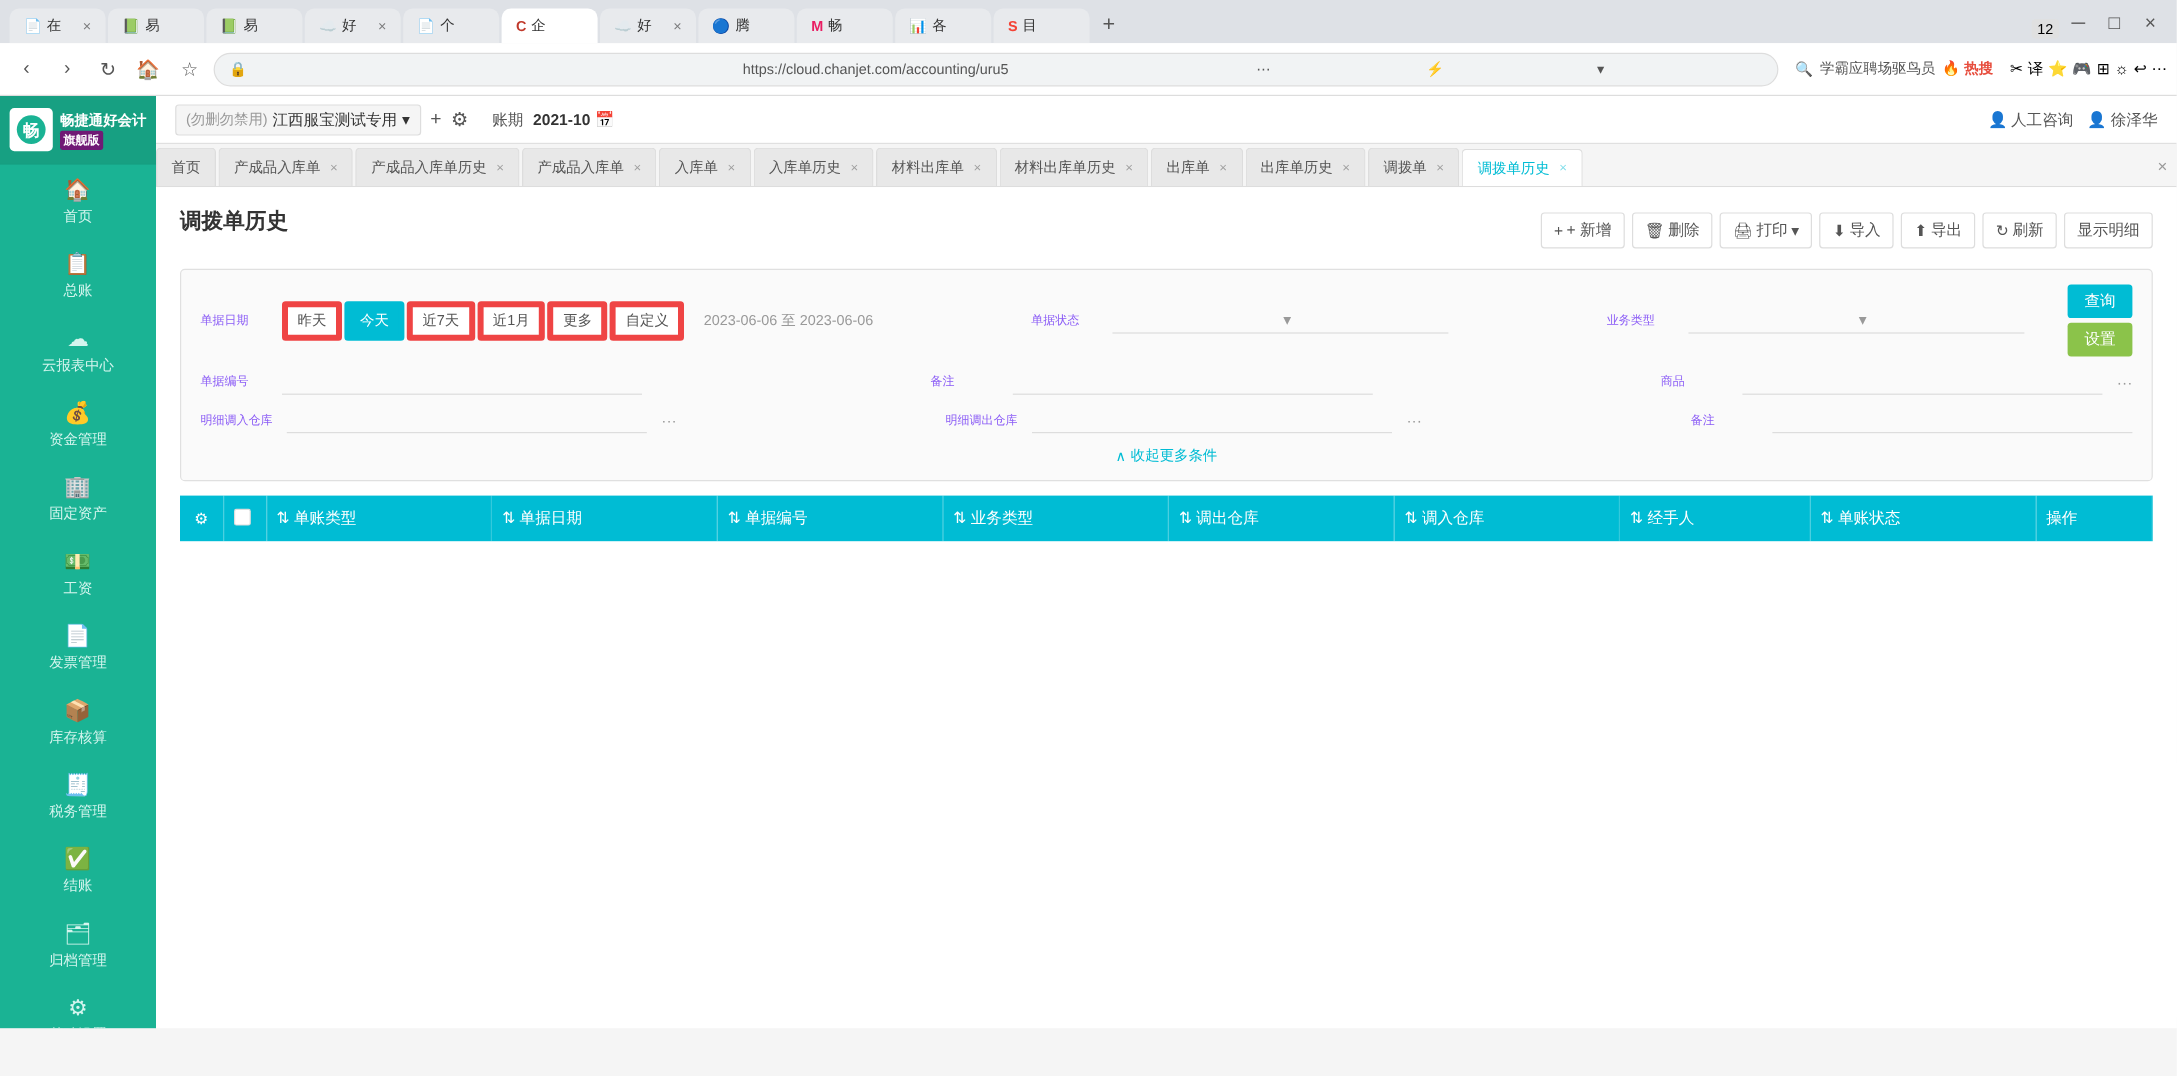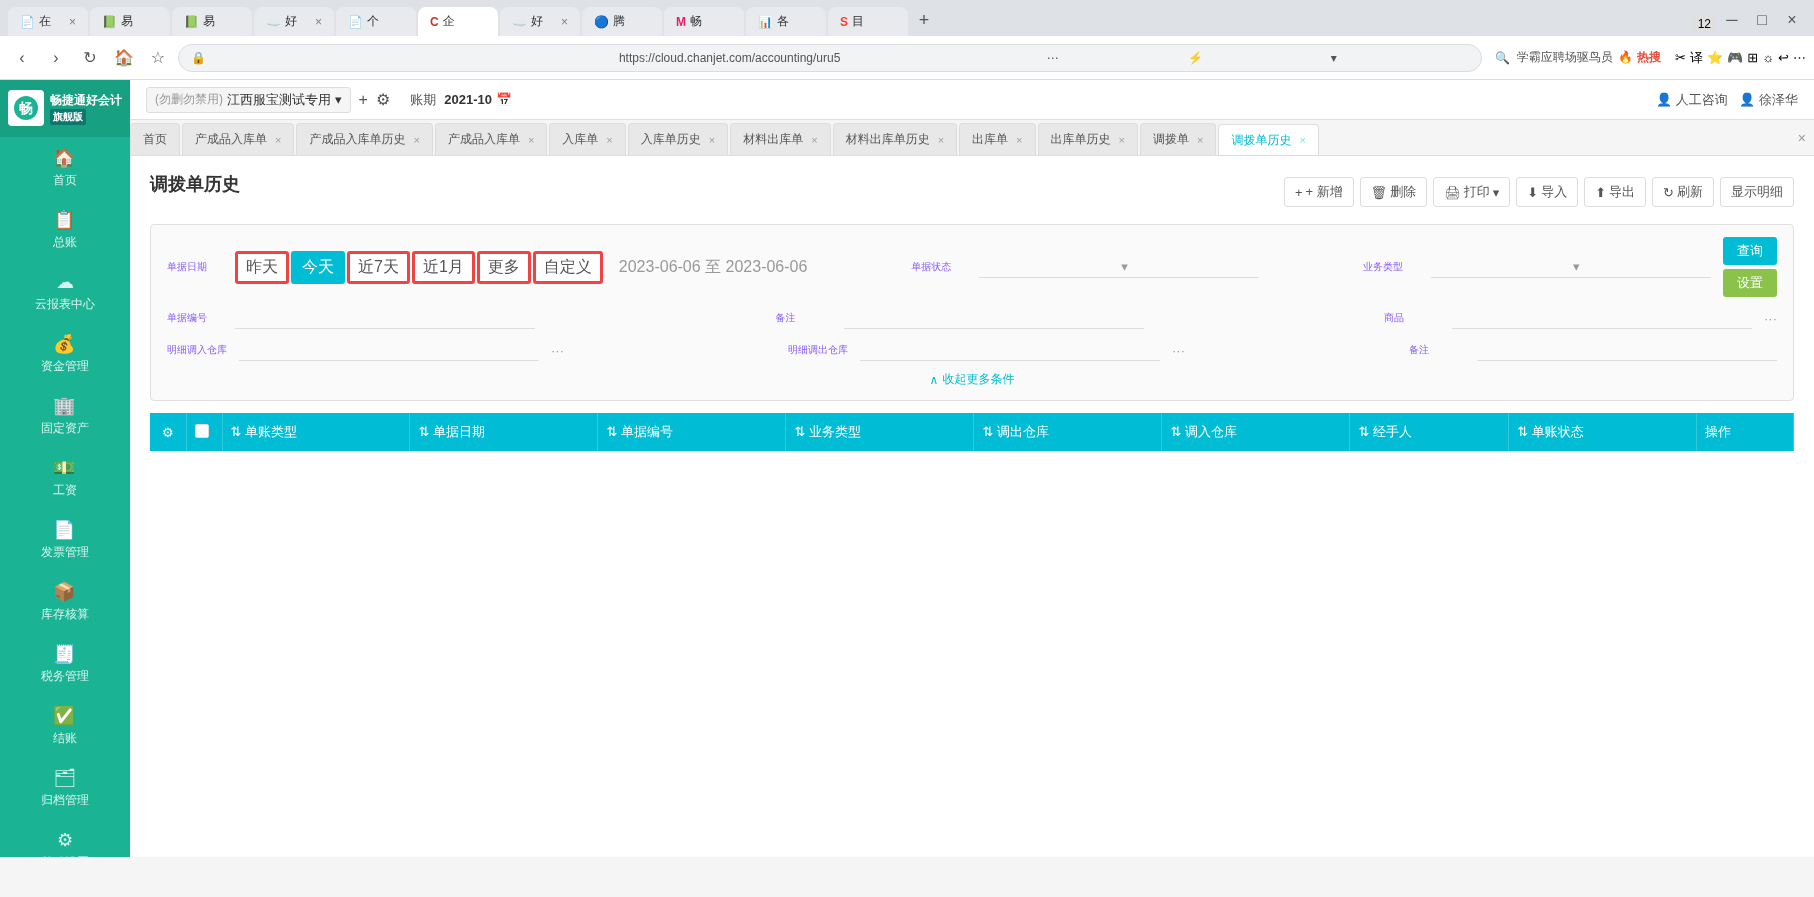--- a/index.html
+++ b/index.html
@@ -46,23 +46,23 @@
     .toolbar-btn { display: flex; align-items: center; gap: 3px; padding: 5px 10px; border: 1px solid #ddd; background: #fff; border-radius: 3px; cursor: pointer; font-size: 13px; color: #555; }
     .btn-query { background: #00bcd4; color: #fff; border: none; border-radius: 3px; padding: 5px 14px; cursor: pointer; font-size: 13px; }
     .btn-settings { background: #8bc34a; color: #fff; border: none; border-radius: 3px; padding: 5px 14px; cursor: pointer; font-size: 13px; }
 
     
     .filter-area { border: 1px solid #e0e0e0; border-radius: 4px; padding: 12px 16px; margin-bottom: 12px; background: #fafafa; }
     .filter-row { display: flex; align-items: center; gap: 12px; margin-bottom: 10px; flex-wrap: wrap; }
     .filter-row:last-child { margin-bottom: 0; }
     .filter-label { font-size: 10px; color: #8b5cf6; white-space: nowrap; min-width: 56px; }
     .filter-date-btns { display: flex; gap: 2px; }
-    .date-btn { padding: 3px 8px; border: 3px solid #ef4444; background: #fff; border-radius: 3px; cursor: pointer; font-size: 16px; color: #555; }
+    .date-btn { padding: 3px 8px; border: 5px solid #ef4444; background: #fff; border-radius: 3px; cursor: pointer; font-size: 12px; color: #555; }
     .date-btn.active { background: #00bcd4; color: #fff; border-color: #00bcd4; }
-    .date-range { font-size: 16px; color: #999; margin-left: 4px; }
+    .date-range { font-size: 12px; color: #999; margin-left: 4px; }
     .filter-input { border: none; border-bottom: 1px solid #ddd; padding: 3px 6px; font-size: 13px; min-width: 200px; outline: none; background: transparent; }
     .filter-select { display: flex; align-items: center; border: none; border-bottom: 1px solid #ddd; padding: 3px 6px; font-size: 13px; min-width: 280px; cursor: pointer; gap: 4px; background: transparent; }
     .filter-select span { flex: 1; }
     .filter-select .arrow { color: #999; }
     .filter-dots { color: #999; cursor: pointer; }
     .collapse-btn { display: flex; align-items: center; gap: 4px; color: #00bcd4; font-size: 12px; cursor: pointer; margin: 8px auto 0; width: fit-content; }
 
     
     .data-table { width: 100%; border-collapse: collapse; }
     .data-table thead tr { background: #00bcd4; }
@@ -180,21 +180,21 @@
   <div class="sidebar">
     <div class="sidebar-logo">
       <div class="logo-icon">
         <svg width="28" height="28" viewBox="0 0 28 28">
           <circle cx="14" cy="14" r="12" fill="#1ab394"></circle>
           <text x="14" y="19" text-anchor="middle" fill="white" font-size="14" font-weight="bold">畅</text>
         </svg>
       </div>
       <div style="display:flex;flex-direction:column">
         <span style="font-size:12px">畅捷通好会计</span>
-        <span style="font-size:10px;background:#0f766e;color:#fff;padding:1px 3px;border-radius:2px;width:fit-content">旗舰版</span>
+        <span style="font-size:10px;background:#701a75;color:#fff;padding:1px 3px;border-radius:2px;width:fit-content">旗舰版</span>
       </div>
     </div>
     <div class="sidebar-item">
       <span class="item-icon">🏠</span>
       <span class="item-label">首页</span>
     </div>
     <div class="sidebar-item">
       <span class="item-icon">📋</span>
       <span class="item-label">总账</span>
     </div>
@@ -377,21 +377,21 @@
           <div class="filter-select" style="flex:1;max-width:320px">
             <span></span>
             <span class="arrow">▾</span>
           </div>
           <div style="flex:1"></div>
           <span class="filter-label">业务类型</span>
           <div class="filter-select" style="flex:1;max-width:320px">
             <span></span>
             <span class="arrow">▾</span>
           </div>
-          <div style="display:flex;flex-direction:column;gap:4px;margin-left:0">
+          <div style="display:flex;flex-direction:column;gap:4px;margin-left:24px">
             <button class="btn-query">查询</button>
             <button class="btn-settings">设置</button>
           </div>
         </div>
 
         <div class="filter-row">
           <span class="filter-label">单据编号</span>
           <input class="filter-input" style="min-width: 300px;">
           <div style="flex:1"></div>
           <span class="filter-label">备注</span>

